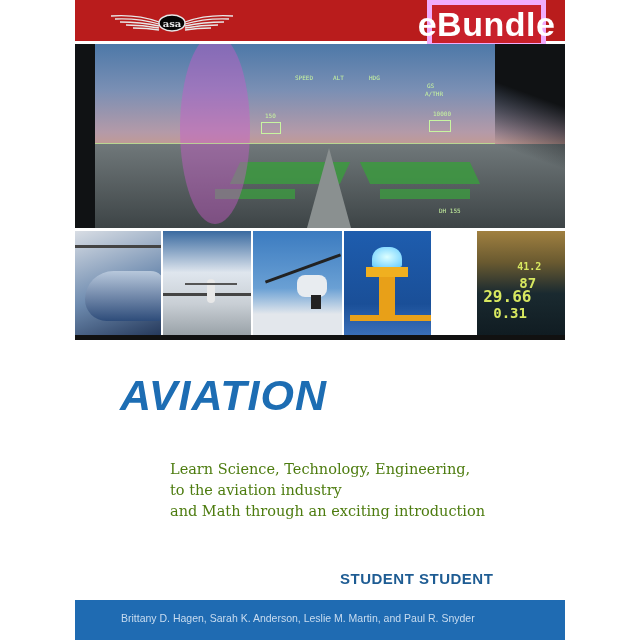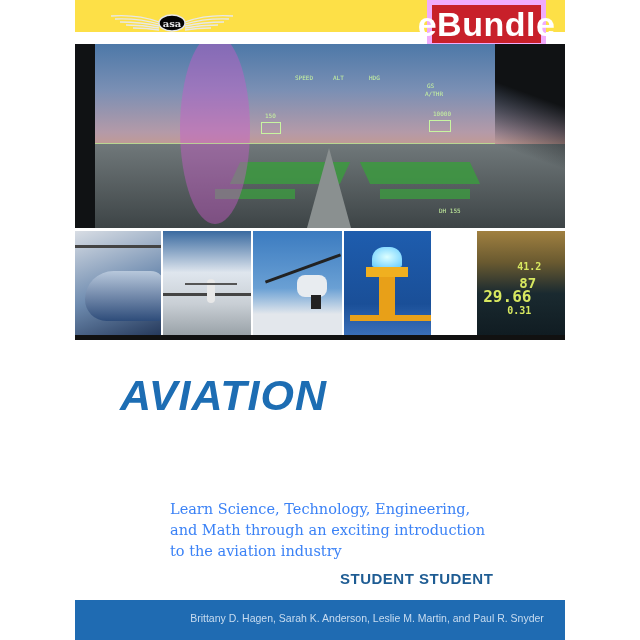--- a/index.html
+++ b/index.html
@@ -1,18 +1,18 @@
 <!DOCTYPE html>
 <html><head>
 <meta charset="utf-8">
 <style>
   html,body{margin:0;padding:0;background:#fff;}
   body{width:640px;height:640px;position:relative;overflow:hidden;font-family:"Liberation Sans",sans-serif;}
   .cover{position:absolute;left:75px;top:0;width:490px;height:640px;background:#fff;}
-  .topbar{position:absolute;left:0;top:0;width:490px;height:32px;background:#fde047;}
+  .topbar{position:absolute;left:0;top:0;width:490px;height:41px;background:#b91c1c;}
   .logo{position:absolute;left:32px;top:10px;width:130px;height:24px;}
   .ebundle{position:absolute;left:352px;top:0;width:119px;height:48px;background:#c8202a;border:5px solid #f0abfc;box-sizing:border-box;color:#fff;font-family:"Liberation Sans",sans-serif;font-weight:bold;font-size:34px;display:flex;align-items:center;justify-content:center;letter-spacing:0.5px;}
   .hero{position:absolute;left:0;top:44px;width:490px;height:184px;overflow:hidden;
     background:linear-gradient(180deg,#4d78a8 0%,#7a8fb4 25%,#b49aa8 48%,#c89a8a 58%,#6c7070 62%,#5a6060 70%,#3e4446 100%);}
   .hero .ground{position:absolute;left:0;top:100px;width:490px;height:84px;background:linear-gradient(180deg,#70787a,#3d4446);}
   .hero .grass1{position:absolute;left:160px;top:118px;width:110px;height:22px;background:#3c9a40;opacity:.85;transform:skewX(-25deg);}
   .hero .grass2{position:absolute;left:290px;top:118px;width:110px;height:22px;background:#3c9a40;opacity:.85;transform:skewX(25deg);}
   .hero .grass3{position:absolute;left:140px;top:145px;width:80px;height:10px;background:#3c9a40;opacity:.8;}
   .hero .grass4{position:absolute;left:305px;top:145px;width:90px;height:10px;background:#3c9a40;opacity:.8;}
   .hero .runway{position:absolute;left:232px;top:104px;width:0;height:0;border-left:22px solid transparent;border-right:22px solid transparent;border-bottom:80px solid #8a9090;}
@@ -26,24 +26,24 @@
   .t1{width:96px;background:linear-gradient(160deg,#d8dde4,#6f8cb0 55%,#263a5c);}
   .t2{width:99px;background:linear-gradient(180deg,#3a6aa0,#dfe6ee 40%,#c9cfd5 70%,#9aa2a8);}
   .t3{width:99px;background:linear-gradient(180deg,#3b7bc0,#6aa0d4 55%,#e3e7ec 80%);}
   .t4{width:98px;background:linear-gradient(180deg,#1e5dae,#1a4f98 70%,#3a6fb8);}
   .t5{width:98px;background:linear-gradient(180deg,#a08040,#6a5a30 30%,#1a2a30 60%,#101c22);margin-left:44px;}
   .thumbgap{width:2px;background:#fff;height:104px;}
   .bottomline{position:absolute;left:0;top:335px;width:490px;height:5px;background:#111;}
   .t5 .num{position:absolute;color:#d8e860;font-family:"DejaVu Sans Mono",monospace;font-weight:bold;}
   .title1{position:absolute;left:45px;top:374px;color:#1d6db3;font-weight:bold;font-size:43px;letter-spacing:1px;line-height:1;font-style:italic;}
   .title2{position:absolute;left:91px;top:423px;color:#1d6db3;font-size:40px;letter-spacing:2px;line-height:1;font-weight:normal;}
-  .subtitle{position:absolute;left:95px;top:499px;width:360px;color:#3b82f6;font-family:"DejaVu Serif",serif;font-size:14.5px;line-height:21px;}
+  .subtitle{position:absolute;left:95px;top:459px;width:360px;color:#4d7c0f;font-family:"DejaVu Serif",serif;font-size:14.5px;line-height:21px;}
   .notebook{position:absolute;left:265px;top:570px;color:#1e5c93;font-weight:bold;font-size:15px;letter-spacing:0.5px;}
   .authorbar{position:absolute;left:0;top:600px;width:490px;height:40px;background:#1f6bb2;}
-  .authors{position:absolute;left:0;top:12px;width:558px;text-align:center;color:#c8dcf0;font-size:10.5px;padding-left:26px;box-sizing:border-box;}
+  .authors{position:absolute;left:0;top:12px;width:558px;color:#c8dcf0;font-size:10.5px;padding-left:46px;box-sizing:border-box;}
 </style>
 </head>
 <body>
 
 <div class="cover">
 
   <div class="topbar">
     <svg class="logo" viewBox="0 0 130 24">
       <g fill="none" stroke="#e8e8e8" stroke-width="1.3">
         <path d="M4 6 Q30 4 52 12"></path>
@@ -110,31 +110,31 @@
       <div style="position:absolute;left:28px;top:16px;width:30px;height:20px;background:radial-gradient(#dff,#6cf);border-radius:12px 12px 2px 2px;"></div>
       <div style="position:absolute;left:22px;top:36px;width:42px;height:10px;background:#f0b020;"></div>
       <div style="position:absolute;left:35px;top:46px;width:16px;height:40px;background:#e8a018;"></div>
       <div style="position:absolute;left:6px;top:84px;width:88px;height:6px;background:#e8a018;"></div>
     </div>
     <div class="thumbgap"></div>
     <div class="thumb t5">
       <span class="num" style="left:40px;top:30px;font-size:10px;">41.2</span>
       <span class="num" style="left:42px;top:44px;font-size:14px;">87</span>
       <span class="num" style="left:6px;top:56px;font-size:16px;">29.66</span>
-      <span class="num" style="left:30px;top:74px;font-size:10px;">0.31</span>
+      <span class="num" style="left:16px;top:74px;font-size:14px;">0.31</span>
     </div>
   </div>
   <div class="bottomline"></div>
 
   <div class="title1">AVIATION</div>
 
   <div class="subtitle">
     <div>Learn Science, Technology, Engineering,</div>
+    <div>to the aviation industry</div>
     <div>and Math through an exciting introduction</div>
-    <div>to the aviation industry</div>
   </div>
 
   <div class="notebook">STUDENT STUDENT</div>
 
   <div class="authorbar">
     <div class="authors">Brittany D. Hagen, Sarah K. Anderson, Leslie M. Martin, and Paul R. Snyder</div>
   </div>
 </div>
 
 </body></html>

